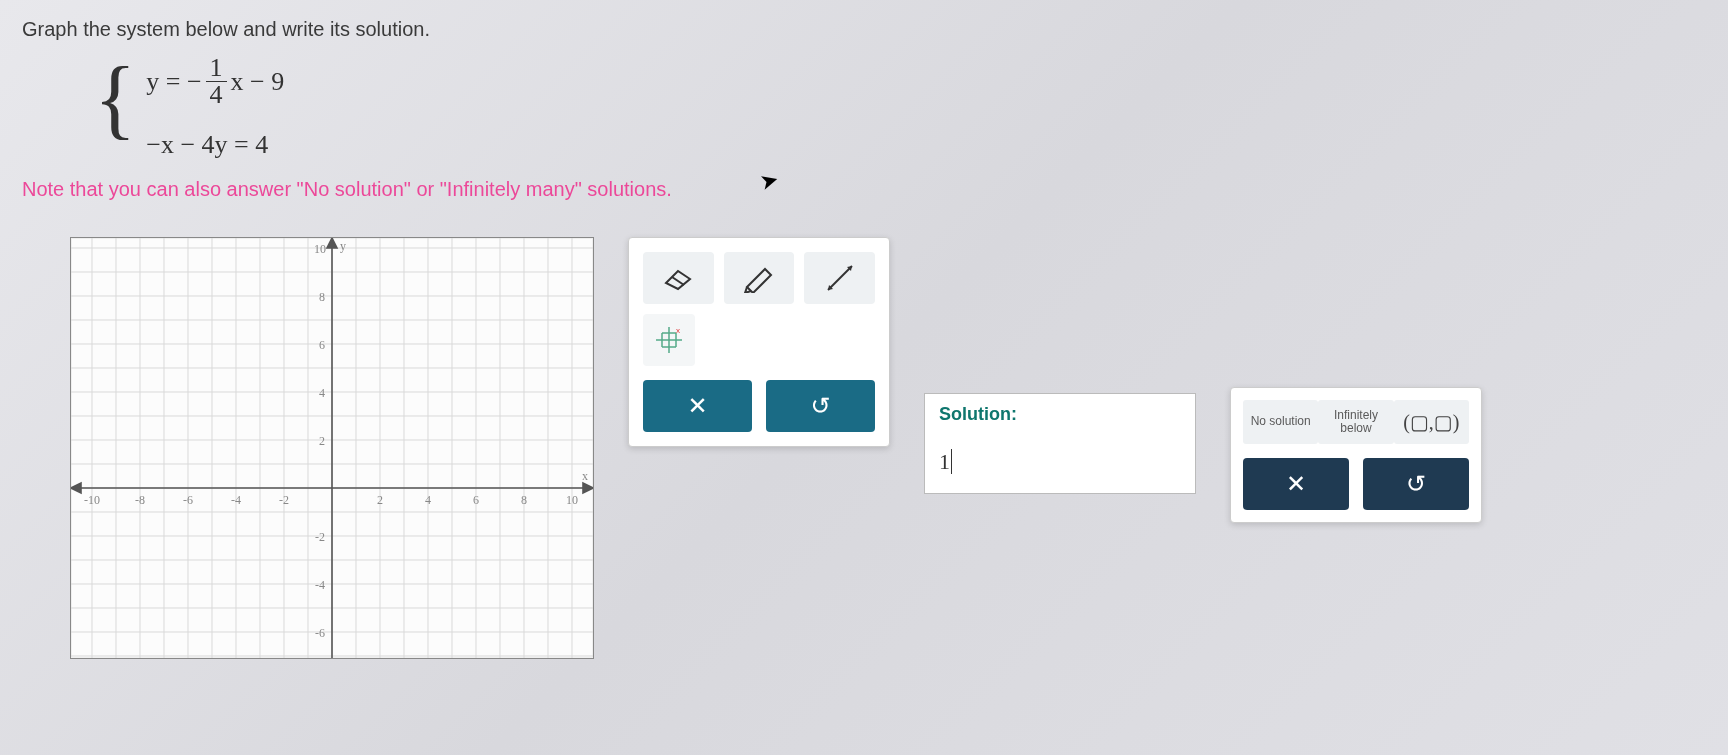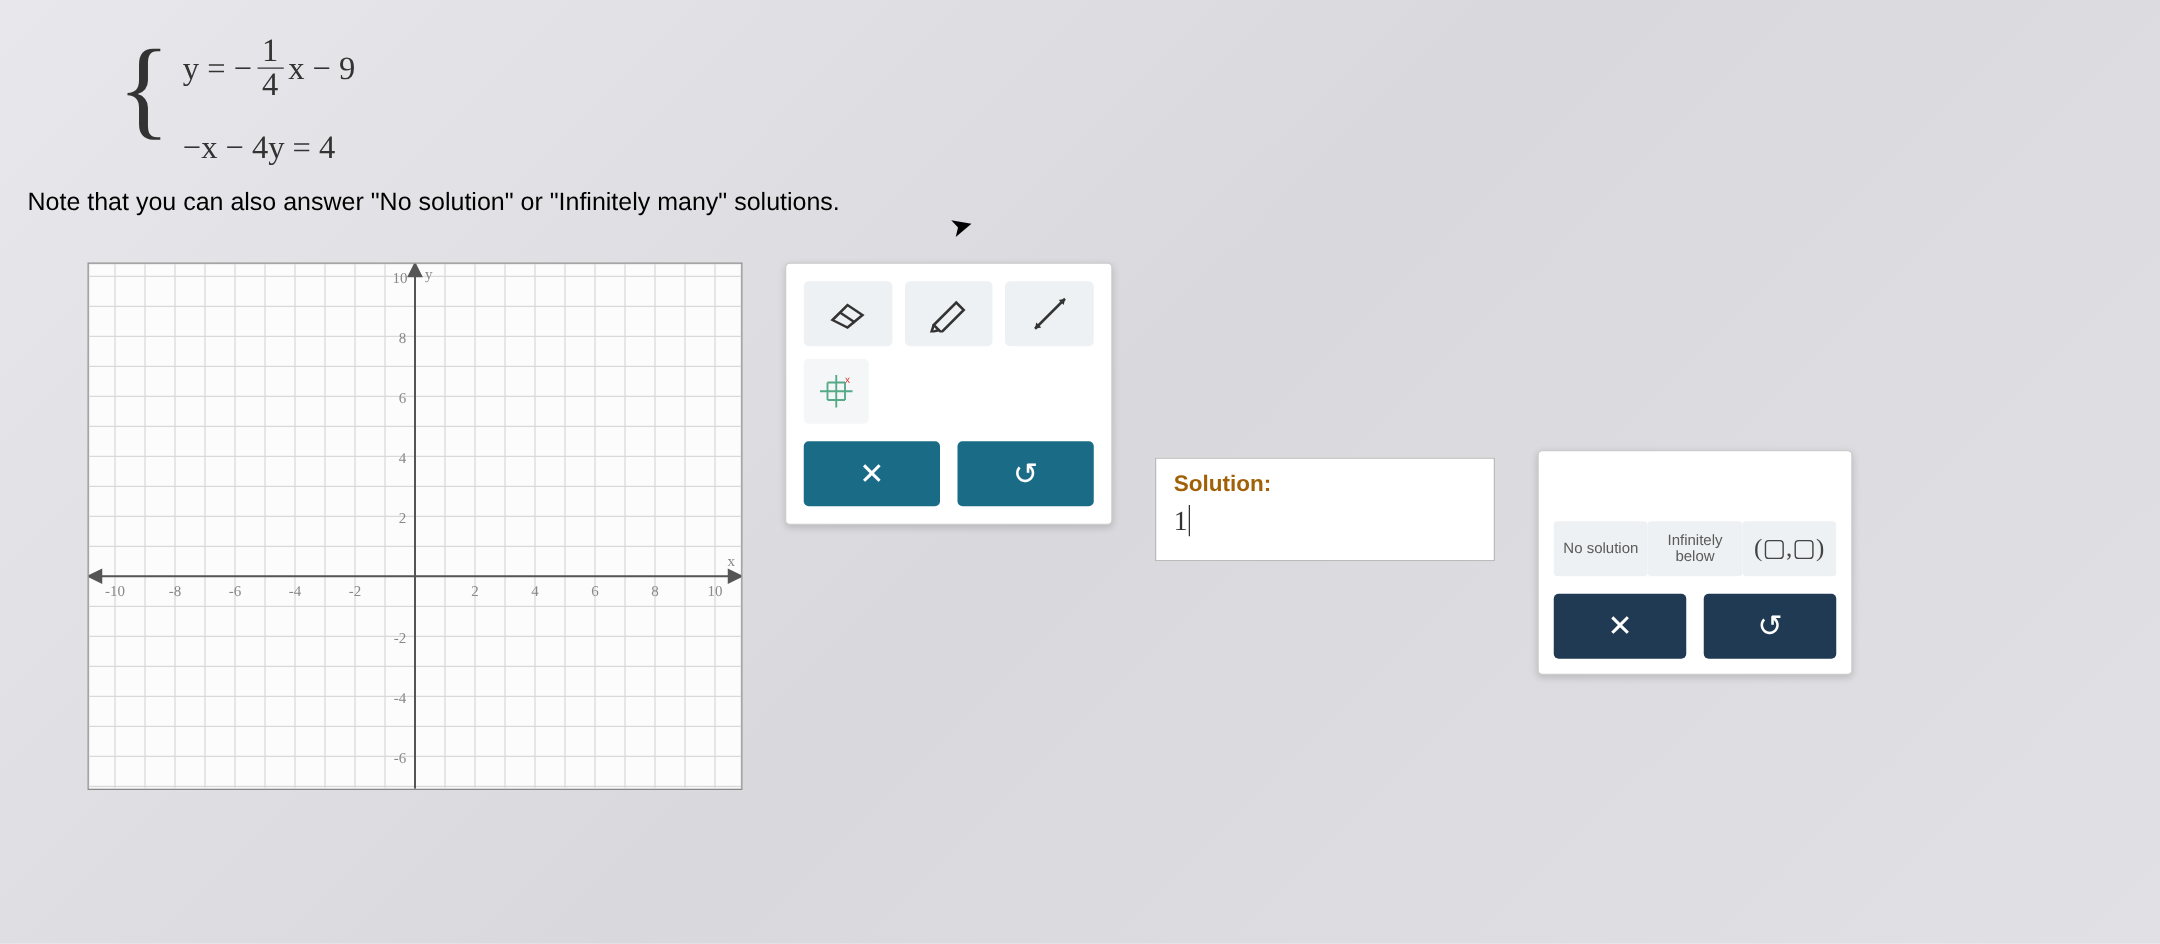--- a/index.html
+++ b/index.html
@@ -26,21 +26,21 @@
   line-height: 88px;
   margin-right: 10px;
   color: #333;
   font-weight: 300;
 }
 .eq-stack { display: flex; flex-direction: column; justify-content: center; gap: 22px; }
 .eq-row { display: flex; align-items: center; }
 .frac { display: inline-flex; flex-direction: column; align-items: center; margin: 0 4px; line-height: 1; }
 .frac .num { border-bottom: 1.5px solid #333; padding: 0 4px; }
 .frac .den { padding: 0 4px; }
-.note { font-size: 20px; color: #000000; margin-top: 18px; margin-bottom: 36px; }
+.note { font-size: 20px; color: #ec4899; margin-top: 18px; margin-bottom: 36px; }
 
 .row { display: flex; align-items: flex-start; gap: 34px; padding-left: 48px; }
 
 
 .graph-wrap {
   border: 1px solid #888;
   background: #fcfcfc;
   box-shadow: inset 0 0 0 1px rgba(0,0,0,0.05);
 }
 .graph { width: 522px; height: 420px; display: block; }
@@ -77,42 +77,42 @@
 .btn.dark { background: #1f3a52; }
 
 
 .solution-box {
   background: #fff;
   border: 1px solid #bbb;
   width: 272px;
   padding: 10px 14px 18px;
   margin-top: 156px;
 }
-.solution-box .label { font-size: 18px; font-weight: bold; color: #a16207; margin-bottom: 6px; }
+.solution-box .label { font-size: 18px; font-weight: bold; color: #0f766e; margin-bottom: 24px; }
 .solution-input {
   border: none;
   font-family: "Times New Roman", serif;
   font-size: 22px;
   width: 100%;
   outline: none;
   background: transparent;
 }
 .cursor-blink { border-right: 1px solid #333; padding-right: 1px; }
 
 
 .answer-panel {
   background: #fff;
   border: 1px solid #ccc;
   border-radius: 4px;
   box-shadow: 0 2px 6px rgba(0,0,0,0.15);
   padding: 12px;
   width: 252px;
   margin-top: 150px;
 }
-.chip-row { display: flex; gap: 0; margin-bottom: 12px; margin-top: 44px; }
+.chip-row { display: flex; gap: 0; margin-bottom: 12px; }
 .chip {
   flex: 1;
   height: 44px;
   background: #eef1f3;
   border-radius: 3px;
   display: flex; align-items: center; justify-content: center;
   font-size: 12px;
   color: #5a5a5a;
   text-align: center;
   line-height: 1.1;
@@ -126,20 +126,21 @@
   top: 168px;
   font-size: 22px;
   color: #000;
   transform: rotate(-15deg);
 }
 </style>
 </head>
 <body>
 
 <div class="content">
+  <div class="prompt">Graph the system below and write its solution.</div>
 
   <div class="equations">
     <div class="brace">{</div>
     <div class="eq-stack">
       <div class="eq-row">
         <span>y = −</span>
         <span class="frac">
           <span class="num">1</span>
           <span class="den">4</span>
         </span>

